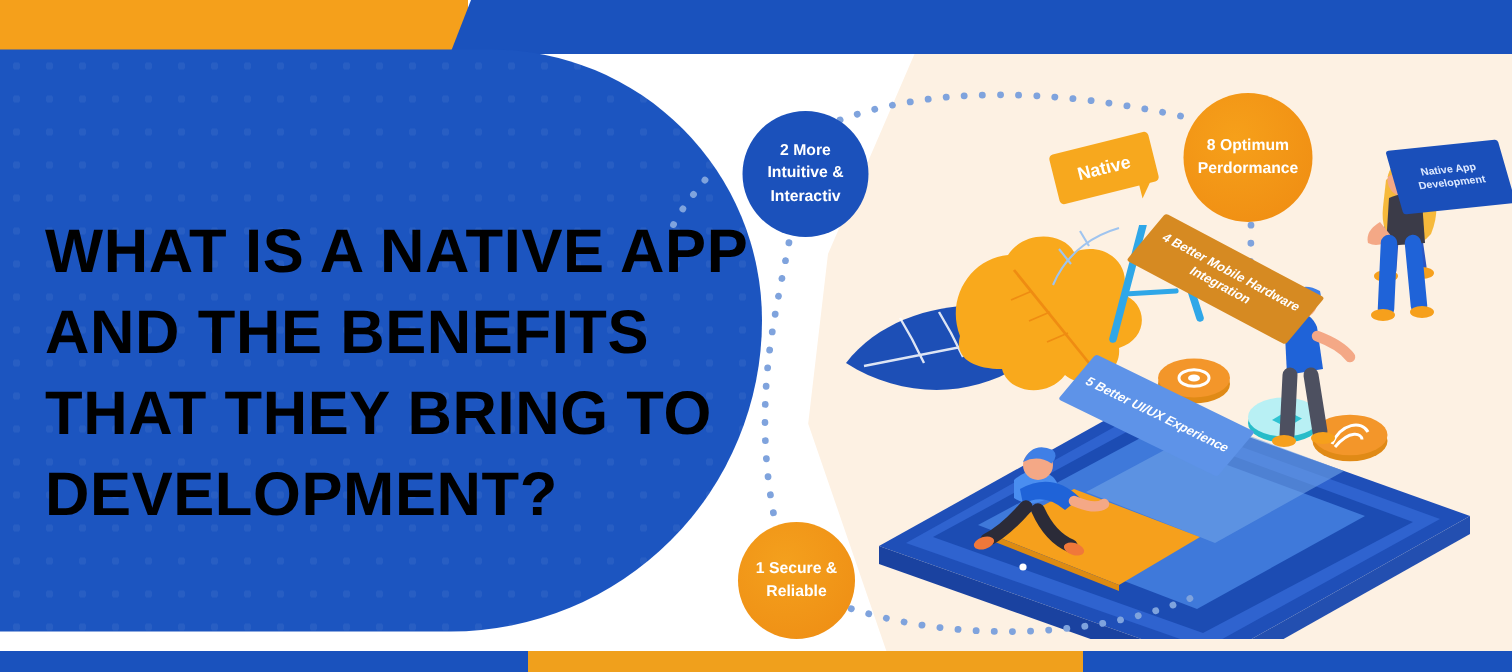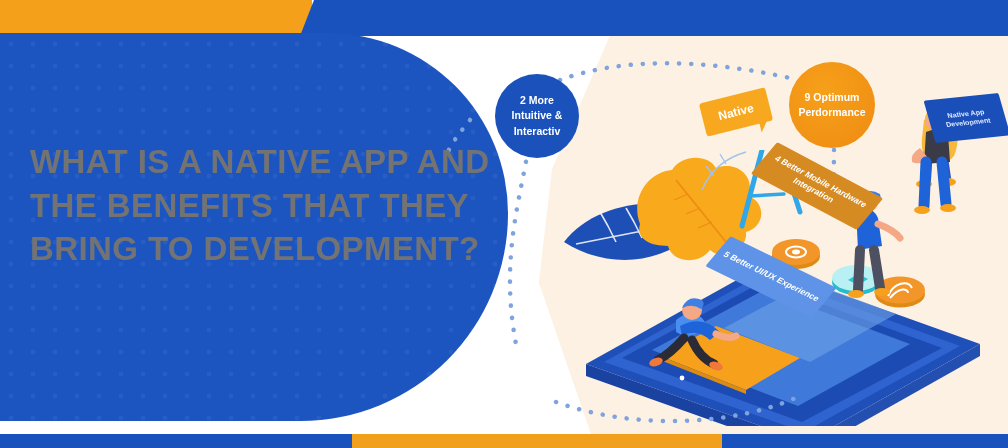--- a/index.html
+++ b/index.html
@@ -22,22 +22,22 @@
 
   
   .panel{position:absolute;left:-22px;top:33px;width:530px;height:388px;background:#1c55c0;
     border-radius:14px 200px 230px 14px;
     box-shadow:0 0 0 0 transparent;overflow:hidden;}
   .panel:after{content:"";position:absolute;inset:0;
     background-image:radial-gradient(circle,rgba(255,255,255,.055) 2.4px,transparent 2.6px);
     background-size:22px 22px;}
   .panel-edge{position:absolute;left:-24px;top:60px;width:44px;height:340px;background:#1948a6;border-radius:10px;}
 
-  .headline{position:absolute;left:30px;top:140px;width:470px;color:#737373;
-    font-size:33px;line-height:1.32;font-weight:bold;letter-spacing:.4px;z-index:6;}
+  .headline{position:absolute;left:30px;top:140px;width:470px;color:#000000;
+    font-size:41px;line-height:1.32;font-weight:bold;letter-spacing:.4px;z-index:6;}
 
   
   .dots{position:absolute;left:0;top:0;width:1008px;height:448px;pointer-events:none;}
 
   
   .badge{position:absolute;border-radius:50%;display:flex;align-items:center;justify-content:center;
     text-align:center;color:#fff;font-size:10.5px;font-weight:bold;line-height:1.45;padding:6px;
     box-sizing:border-box;}
   .badge.b2{left:495px;top:74px;width:84px;height:84px;background:#1b51bb;}
   .badge.b3{left:789px;top:62px;width:86px;height:86px;
@@ -186,21 +186,22 @@
     <g fill="none" stroke="#7fa3dd" stroke-width="4.5" stroke-linecap="round" stroke-dasharray="0.1 12">
       <path d="M560 80 C620 58, 700 58, 790 78"></path>
       <path d="M834 150 C834 185, 832 200, 830 212"></path>
       <path d="M528 150 C520 200, 500 260, 516 344"></path>
       <path d="M556 402 C640 432, 740 424, 800 396"></path>
       <path d="M470 120 C452 142, 448 150, 446 158"></path>
     </g>
   </svg>
 
   <div class="badge b2">2 More Intuitive &amp; Interactiv</div>
-  <div class="badge b3">9 Optimum Perdormance</div>
+  <div class="badge b3">8 Optimum Perdormance</div>
+  <div class="badge b1">1 Secure &amp; Reliable</div>
 
   <div class="ribbon rib4">4 Better Mobile Hardware Integration</div>
   <div class="ribbon rib5">5 Better UI/UX Experience</div>
   <div class="ribbon rib-dev">Native App Development</div>
 
   <div class="bubble">Native</div>
 
   <div class="band-bot-blue"></div>
   <div class="band-bot-orange"></div>
 </div>

